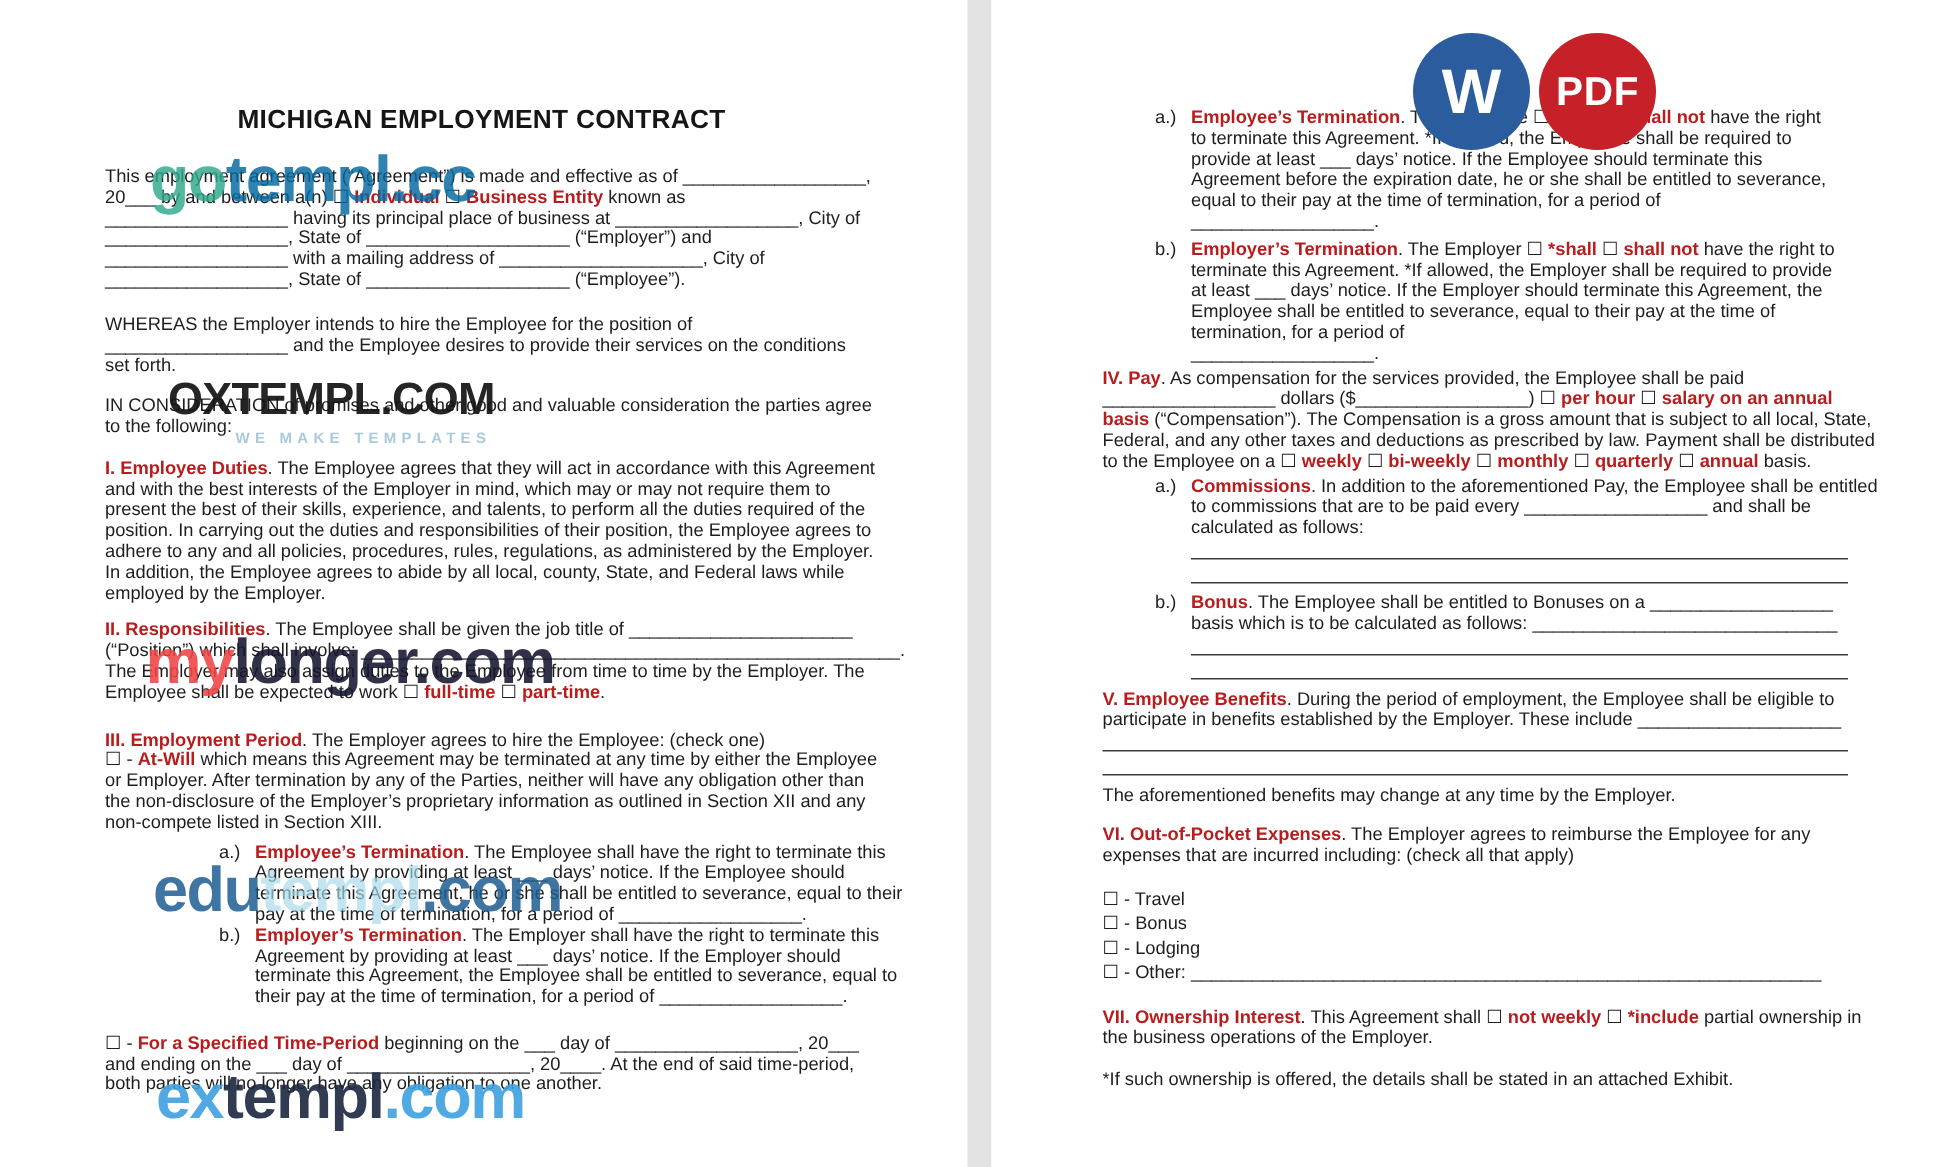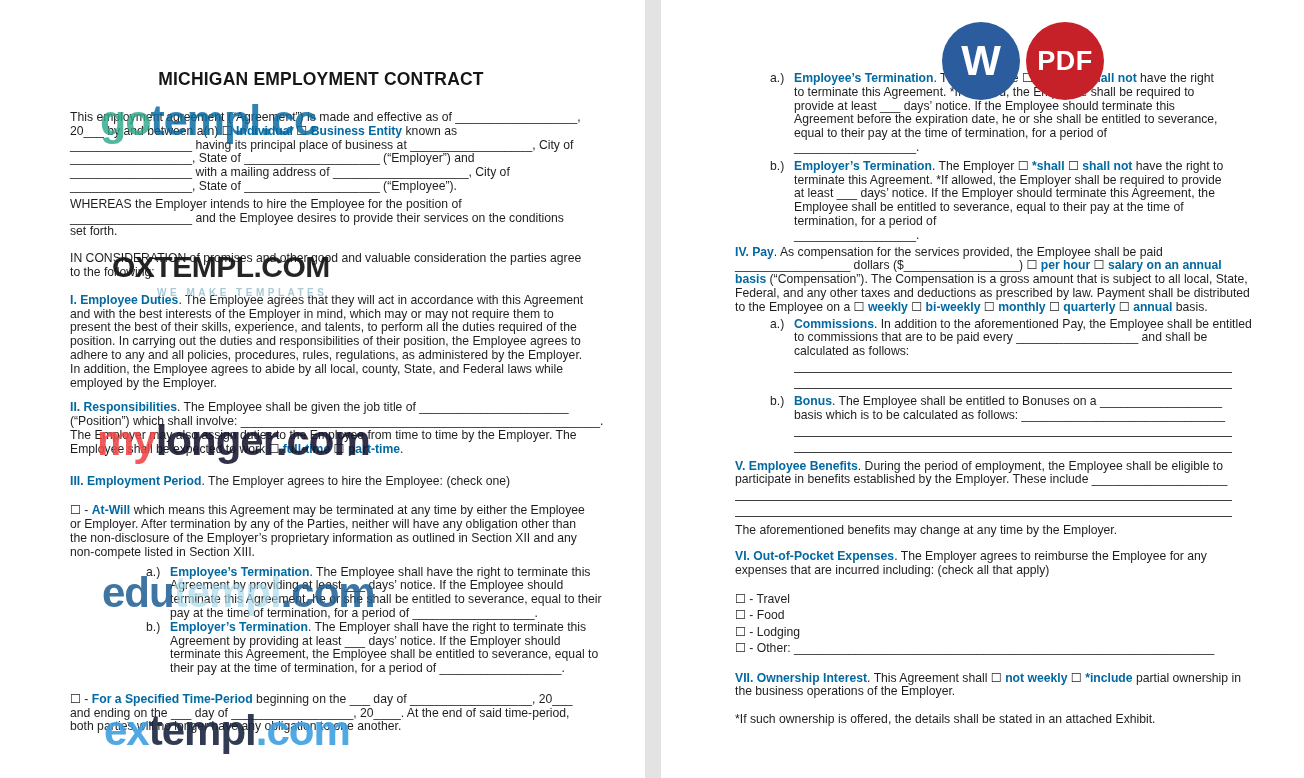--- a/index.html
+++ b/index.html
@@ -35,37 +35,37 @@
   .wm-mytempl  { left:97px;  top:417px; font-size:42px; opacity:.88; letter-spacing:-1px; }
   .wm-mytempl  .p1 { color:#ef4444; } .wm-mytempl .p2 { color:#15152e; }
   .wm-edutempl { left:102px; top:569px; font-size:42px; opacity:.85; letter-spacing:-1px; }
   .wm-edutempl .p1 { color:#1d5e92; } .wm-edutempl .p2 { color:#a6d9ec; opacity:.8; } .wm-edutempl .p3 { color:#1d5e92; }
   .wm-extempl  { left:104px; top:707px; font-size:42px; opacity:.9; letter-spacing:-1px; }
   .wm-extempl  .p1 { color:#3fa0e0; } .wm-extempl .p2 { color:#1b2740; } .wm-extempl .p3 { color:#3fa0e0; }
   
   .badge { position:absolute; width:78px; height:78px; border-radius:50%; display:flex; align-items:center; justify-content:center; color:#fff; font-weight:bold; cursor:pointer; }
   .badge-word { left:942px; top:22px; background:#2b5c9d; font-size:42px; z-index:5; }
   .badge-pdf  { left:1026px; top:22px; background:#c62128; font-size:27px; letter-spacing:.5px; z-index:6; }
-  b { color:#0369a1; }
+  b { color:#b91c1c; }
 </style>
 </head>
 <body>
 
 <div class="canvas">
 
   <section class="page page-left">
     <div class="col">
       <h1 class="title">MICHIGAN EMPLOYMENT CONTRACT</h1>
       <p class="blk" style="margin-top:23px">This employment agreement (“Agreement”) is made and effective as of __________________,<br>20___ by and between a(n) ☐ <b>Individual</b> ☐ <b>Business Entity</b> known as<br>__________________ having its principal place of business at __________________, City of<br>__________________, State of ____________________ (“Employer”) and<br>__________________ with a mailing address of ____________________, City of<br>__________________, State of ____________________ (“Employee”).</p>
-      <p class="blk" style="margin-top:4px">WHEREAS the Employer intends to hire the Employee for the position of<br>__________________ and the Employee desires to provide their services on the conditions<br>set forth.</p>
+      <p class="blk" style="margin-top:16px">WHEREAS the Employer intends to hire the Employee for the position of<br>__________________ and the Employee desires to provide their services on the conditions<br>set forth.</p>
       <p class="blk" style="margin-top:13px">IN CONSIDERATION of promises and other good and valuable consideration the parties agree<br>to the following:</p>
       <p class="blk" style="margin-top:14px"><b>I. Employee Duties</b>. The Employee agrees that they will act in accordance with this Agreement<br>and with the best interests of the Employer in mind, which may or may not require them to<br>present the best of their skills, experience, and talents, to perform all the duties required of the<br>position. In carrying out the duties and responsibilities of their position, the Employee agrees to<br>adhere to any and all policies, procedures, rules, regulations, as administered by the Employer.<br>In addition, the Employee agrees to abide by all local, county, State, and Federal laws while<br>employed by the Employer.</p>
       <p class="blk" style="margin-top:11px"><b>II. Responsibilities</b>. The Employee shall be given the job title of ______________________<br>(“Position”) which shall involve: _____________________________________________________.<br>The Employer may also assign duties to the Employee from time to time by the Employer. The<br>Employee shall be expected to work ☐ <b>full-time</b> ☐ <b>part-time</b>.</p>
       <p class="blk" style="margin-top:18px"><b>III. Employment Period</b>. The Employer agrees to hire the Employee: (check one)</p>
-      <p class="blk" style="margin-top:16px">☐ - <b>At-Will</b> which means this Agreement may be terminated at any time by either the Employee<br>or Employer. After termination by any of the Parties, neither will have any obligation other than<br>the non-disclosure of the Employer’s proprietary information as outlined in Section XII and any<br>non-compete listed in Section XIII.</p>
+      <p class="blk" style="">☐ - <b>At-Will</b> which means this Agreement may be terminated at any time by either the Employee<br>or Employer. After termination by any of the Parties, neither will have any obligation other than<br>the non-disclosure of the Employer’s proprietary information as outlined in Section XII and any<br>non-compete listed in Section XIII.</p>
       <div class="li" style="margin-top:6px">
         <span class="mk">a.)</span>
         <p class="blk"><b>Employee’s Termination</b>. The Employee shall have the right to terminate this<br>Agreement by providing at least ___ days’ notice. If the Employee should<br>terminate this Agreement, he or she shall be entitled to severance, equal to their<br>pay at the time of termination, for a period of __________________.</p>
       </div>
       <div class="li">
         <span class="mk">b.)</span>
         <p class="blk"><b>Employer’s Termination</b>. The Employer shall have the right to terminate this<br>Agreement by providing at least ___ days’ notice. If the Employer should<br>terminate this Agreement, the Employee shall be entitled to severance, equal to<br>their pay at the time of termination, for a period of __________________.</p>
       </div>
       <p class="blk" style="margin-top:17px">☐ - <b>For a Specified Time-Period</b> beginning on the ___ day of __________________, 20___<br>and ending on the ___ day of __________________, 20____. At the end of said time-period,<br>both parties will no longer have any obligation to one another.</p>
     </div>
@@ -107,21 +107,21 @@
           <div class="rule"></div>
         </div>
       </div>
       <p class="blk" style="margin-top:7px"><b>V. Employee Benefits</b>. During the period of employment, the Employee shall be eligible to<br>participate in benefits established by the Employer. These include ____________________</p>
       <div class="rule"></div>
       <div class="rule"></div>
       <p class="blk" style="margin-top:7px">The aforementioned benefits may change at any time by the Employer.</p>
       <p class="blk" style="margin-top:12px"><b>VI. Out-of-Pocket Expenses</b>. The Employer agrees to reimburse the Employee for any<br>expenses that are incurred including: (check all that apply)</p>
       <div style="margin-top:13px">
         <div class="exp-item">☐ - Travel</div>
-        <div class="exp-item">☐ - Food</div>
+        <div class="exp-item">☐ - Bonus</div>
         <div class="exp-item">☐ - Lodging</div>
         <div class="exp-item">☐ - Other: ______________________________________________________________</div>
       </div>
       <p class="blk" style="margin-top:15px"><b>VII. Ownership Interest</b>. This Agreement shall ☐ <b>not weekly</b> ☐ <b>*include</b> partial ownership in<br>the business operations of the Employer.</p>
       <p class="blk" style="margin-top:14px">*If such ownership is offered, the details shall be stated in an attached Exhibit.</p>
     </div>
 
   </section>
 
   <div class="badge badge-word">W</div>

